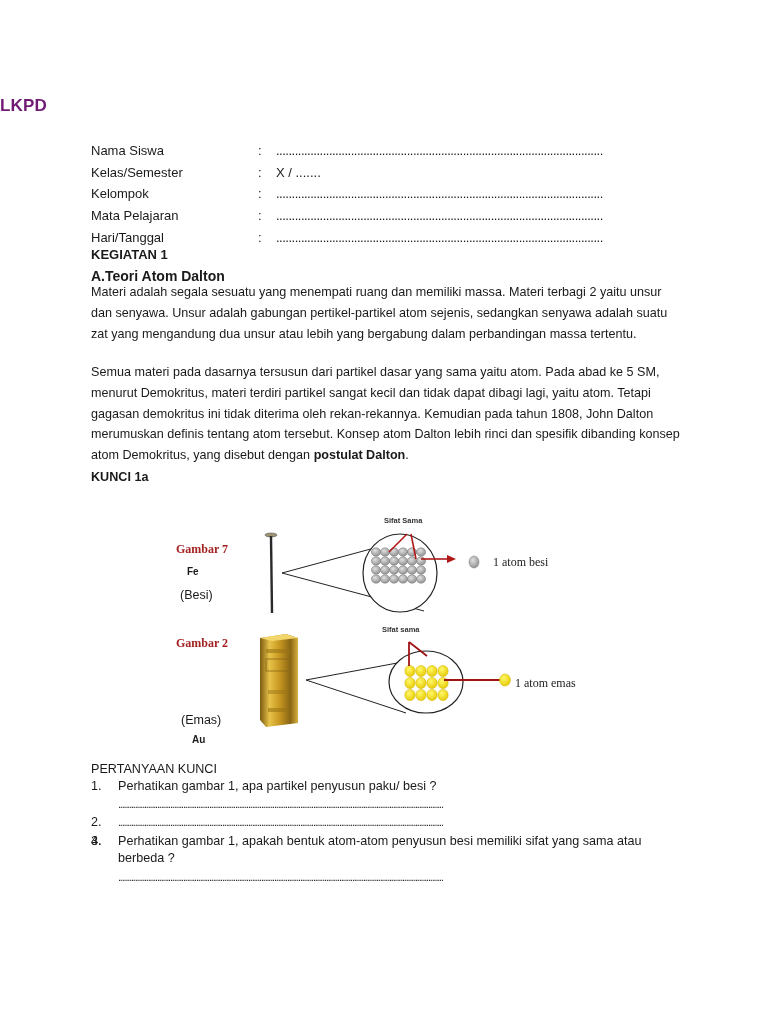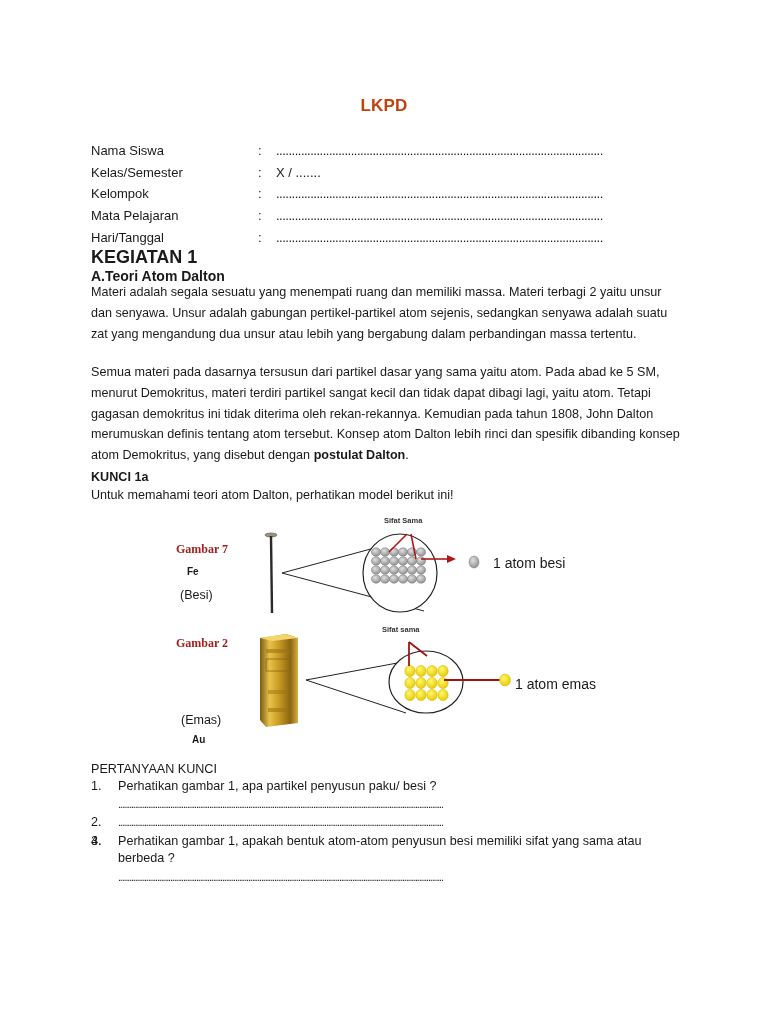--- a/index.html
+++ b/index.html
@@ -1,39 +1,39 @@
 <!DOCTYPE html>
 <html><head>
 <meta charset="utf-8">
 <style>
   html, body { margin: 0; padding: 0; background: #ffffff; }
   body { width: 768px; height: 1024px; position: relative; overflow: hidden;
          font-family: "Liberation Sans", "DejaVu Sans", sans-serif; color: #1a1a1a; }
   .page { position: absolute; left: 0; top: 0; width: 768px; height: 1024px; }
-  .title { position: absolute; top: 96px; left: 0; width: 768px; text-align: center;
-           font-weight: bold; font-size: 17px; color: #c2410c; letter-spacing: 0.2px; }
+  .title { position: absolute; top: 96px; left: 0; width: 768px; 
+           font-weight: bold; font-size: 17px; color: #701a75; letter-spacing: 0.2px; }
   .info { position: absolute; top: 141px; left: 91px; width: 560px; font-size: 13px; }
   .info-row { position: relative; height: 21.7px; line-height: 20px; }
   .info-label { position: absolute; left: 0; }
   .info-colon { position: absolute; left: 167px; }
   .info-value { position: absolute; left: 185px; white-space: nowrap; letter-spacing: -0.5px; }
-  .h-kegiatan { position: absolute; top: 247px; left: 91px; font-size: 18px; font-weight: bold; }
+  .h-kegiatan { position: absolute; top: 247px; left: 91px; font-size: 13px; font-weight: bold; }
   .h-sub { position: absolute; top: 268px; left: 91px; font-size: 14px; font-weight: bold; }
   .para { position: absolute; left: 91px; width: 590px; font-size: 12.6px; line-height: 20.8px; margin: 0; }
   .p1 { top: 282px; }
   .p2 { top: 362px; }
   .model-title { position: absolute; top: 470px; left: 91px; font-size: 12.6px; font-weight: bold; }
   .model-desc { position: absolute; top: 488px; left: 91px; font-size: 12.6px; }
   .figure { position: absolute; left: 160px; top: 510px; width: 440px; height: 230px; }
   .fig-label-red { position: absolute; font-family: "Liberation Serif", "DejaVu Serif", serif;
                    font-weight: bold; color: #a32121; font-size: 12px; }
   .fig-sym { position: absolute; font-weight: bold; font-size: 10px; }
   .fig-name { position: absolute; font-size: 12.5px; }
   .fig-small { position: absolute; font-size: 7.5px; font-weight: bold; color: #333; }
-  .fig-atom { position: absolute; font-size: 14px; }
+  .fig-atom { position: absolute; font-size: 12px; font-family: Liberation Serif, serif; }
   .q-header { position: absolute; top: 762px; left: 91px; font-size: 12.6px; }
   .q-list { position: absolute; top: 778px; left: 91px; width: 570px; font-size: 12.6px; }
   .q-item { position: relative; padding-left: 27px; line-height: 17px; }
   .q-num { position: absolute; left: 0; top: 0; }
   .q-dots { display: block; white-space: nowrap; overflow: hidden; letter-spacing: -1.2px;
             font-size: 11px; line-height: 17px; color: #333; }
 </style>
 </head>
 <body>
 
@@ -69,21 +69,20 @@
     </div>
   </div>
 
   <div class="h-kegiatan">KEGIATAN 1</div>
   <div class="h-sub">A.Teori Atom Dalton</div>
 
   <p class="para p1">Materi adalah segala sesuatu yang menempati ruang dan memiliki massa. Materi terbagi 2 yaitu unsur dan senyawa. Unsur adalah gabungan pertikel-partikel atom sejenis, sedangkan senyawa adalah suatu zat yang mengandung dua unsur atau lebih yang bergabung dalam perbandingan massa tertentu.</p>
   <p class="para p2"><span>Semua materi pada dasarnya tersusun dari partikel dasar yang sama yaitu atom. Pada abad ke 5 SM, menurut Demokritus, materi terdiri partikel sangat kecil dan tidak dapat dibagi lagi, yaitu atom. Tetapi gagasan demokritus ini tidak diterima oleh rekan-rekannya. Kemudian pada tahun 1808, John Dalton merumuskan definis tentang atom tersebut. Konsep atom Dalton lebih rinci dan spesifik dibanding konsep atom Demokritus, yang disebut dengan </span><b>postulat Dalton</b><span>.</span></p>
 
   <div class="model-title">KUNCI 1a</div>
-  <div class="model-desc">Untuk memahami teori atom Dalton, perhatikan model berikut ini!</div>
 
   <div class="figure">
 
     <div class="fig-label-red" style="left:16px; top:32px;">Gambar 7</div>
     <div class="fig-sym" style="left:27px; top:56px;">Fe</div>
     <div class="fig-name" style="left:20px; top:78px;">(Besi)</div>
     <div class="fig-small" style="left:224px; top:6px;">Sifat Sama</div>
     <div class="fig-atom" style="left:333px; top:45px;">1 atom besi</div>
 
     <div class="fig-label-red" style="left:16px; top:126px;">Gambar 2</div>

